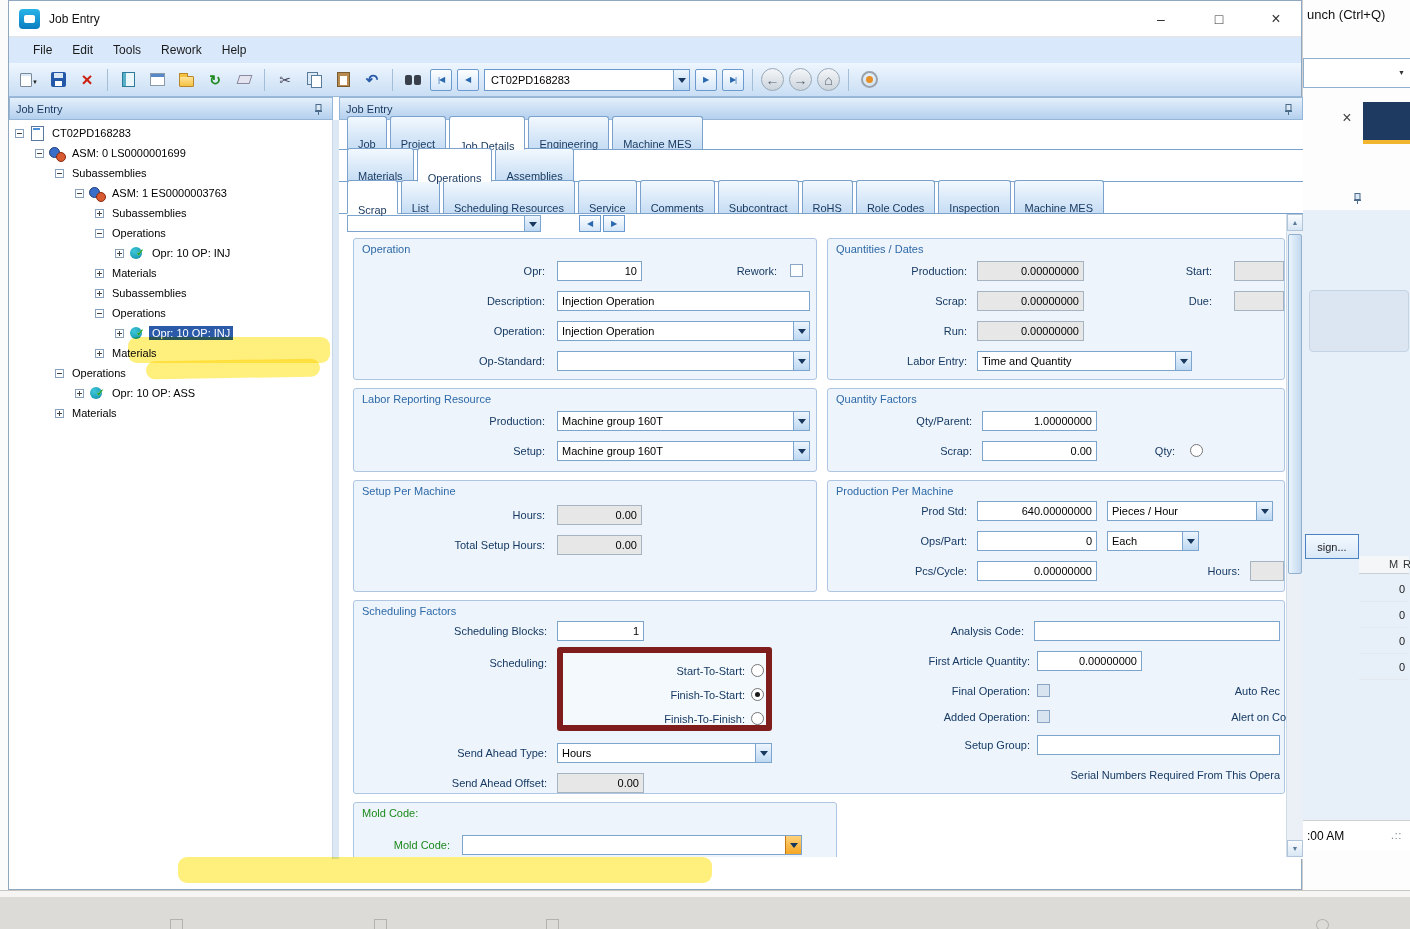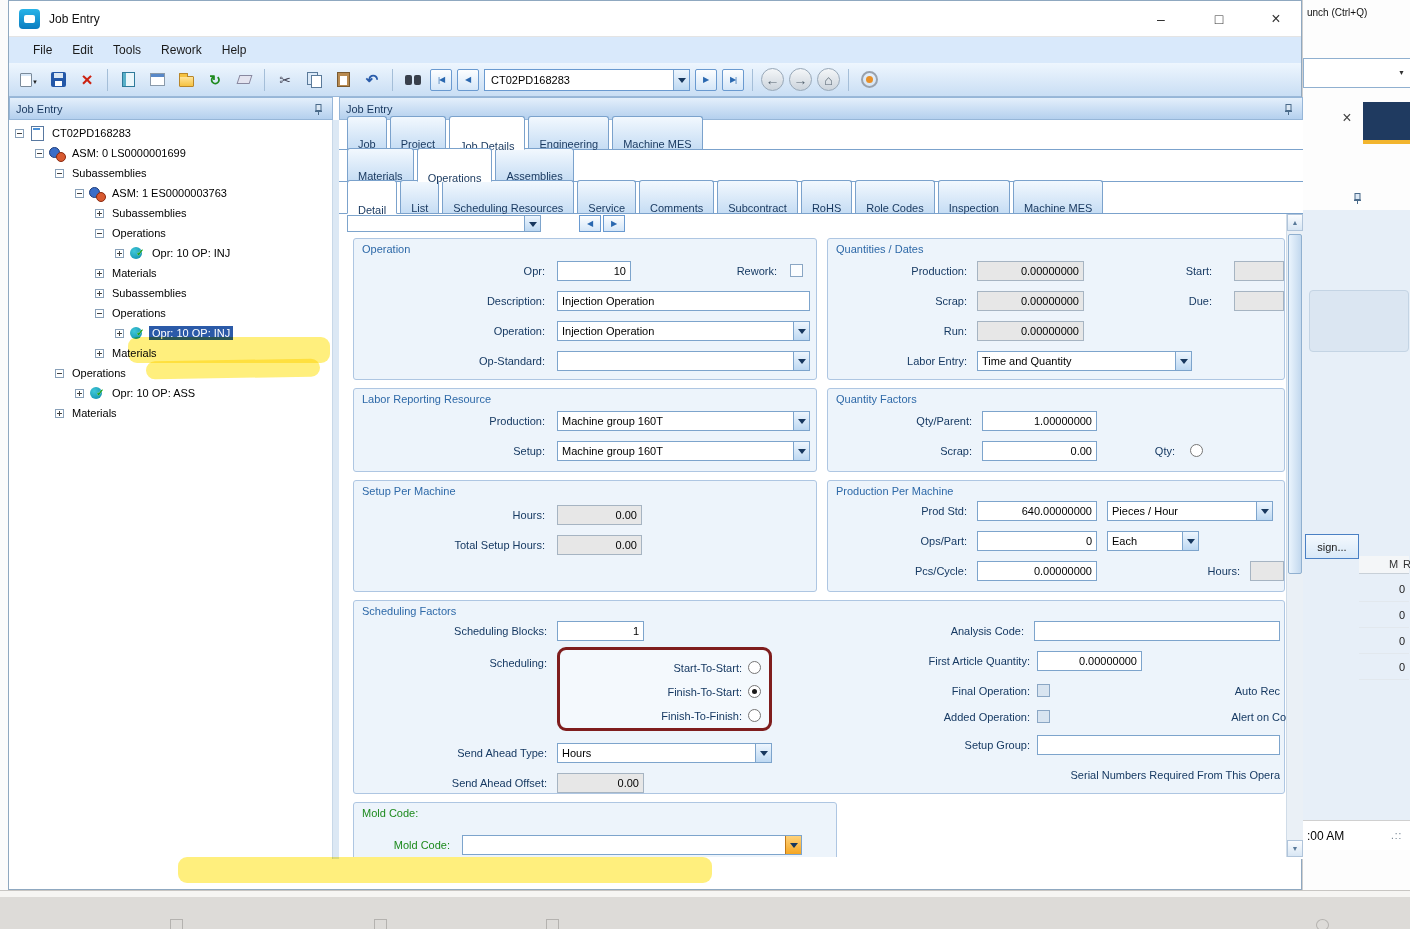--- a/index.html
+++ b/index.html
@@ -79,21 +79,21 @@
 
 
 .rpanel{position:absolute;left:330px;top:119px;width:964px;height:739px;background:#fff}
 .tabrow{position:absolute;left:0;width:100%;border-bottom:1px solid #7ba2cc;padding-left:8px;display:flex;align-items:flex-end;overflow:visible}
 .tab{height:24px;line-height:22px;padding:16px 10px;border:1px solid #7ba2cc;border-bottom:none;border-radius:3px 3px 0 0;background:linear-gradient(#f2f8fe,#c6ddf4);color:#17375e;margin-right:3px;position:relative;white-space:nowrap}
 .tab.sel{height:27px;line-height:26px;background:#fff;z-index:2;margin-bottom:-1px;border-bottom:1px solid #fff}
 
 
 .content{position:absolute;left:0;top:94px;width:964px;height:643px;background:#fff;overflow:hidden}
 .grp{position:absolute;border:1px solid #aec6e2;border-radius:3px;background:#edf4fb}
-.subpanel{position:absolute;border:3px solid #7f1d1d;border-radius:9px;background:#f4f9fd}
+.subpanel{position:absolute;border:6px solid #7f1d1d;border-radius:3px;background:#f4f9fd}
 .gtitle{position:absolute;left:8px;top:2px;color:#2e69a8;height:16px;line-height:16px}
 .gtitle.green,.lbl.green{color:#1d8a1d}
 .lbl{position:absolute;height:20px;line-height:20px;text-align:right;color:#173a63;white-space:nowrap;overflow:hidden}
 .inp{position:absolute;height:20px;border:1px solid #7da4cc;background:#fff;padding:0 4px;line-height:18px;overflow:hidden;white-space:nowrap}
 .inp.num{text-align:right}
 .inp.ro{background:#e7e7e7;border-color:#a6b4c2}
 .dd{padding-right:20px}
 .ddval{display:block;overflow:hidden;white-space:nowrap}
 .ddbtn{position:absolute;top:0;right:0;width:16px;height:100%;background:linear-gradient(#eef6fe,#bdd8f2);border-left:1px solid #7da4cc;display:flex;align-items:center;justify-content:center}
 .ddbtn::after{content:"";border:4px solid transparent;border-top:5px solid #17375e;margin-top:5px}
@@ -125,21 +125,21 @@
 
 
 .hl{position:absolute;background:#ffe94a;opacity:.72;mix-blend-mode:multiply;border-radius:9px;pointer-events:none;z-index:40}
 </style>
 </head>
 <body>
 
 <div class="root">
 
   <div class="bgwin">
-    <div class="abs" style="left:4px;top:7px;font-size:10px;color:#111">unch (Ctrl+Q)</div>
+    <div class="abs" style="left:4px;top:7px;font-size:13px;color:#111">unch (Ctrl+Q)</div>
     <div class="abs" style="left:0;top:58px;width:108px;height:30px;background:#fff;border:1px solid #90b0d0">
       <span class="abs" style="right:5px;top:10px;font-size:7px;color:#333">▼</span>
     </div>
     <div class="abs" style="left:32px;top:106px;width:24px;height:24px;display:flex;align-items:center;justify-content:center;font-size:16px;color:#444">×</div>
     <div class="abs" style="left:60px;top:102px;width:48px;height:38px;background:#1f3a60"></div>
     <div class="abs" style="left:60px;top:140px;width:48px;height:4px;background:#f2b52e"></div>
     <svg class="abs" style="left:50px;top:192px" width="12" height="12" viewBox="0 0 12 12">
         <rect x="2" y="1.5" width="5" height="6" fill="#dce8f4" stroke="#4a6a8a"></rect>
         <rect x="1" y="7.5" width="7" height="1.5" fill="#4a6a8a"></rect>
         <line x1="4.5" y1="9" x2="4.5" y2="12" stroke="#4a6a8a"></line>
@@ -330,21 +330,21 @@
           <div class="tab sel">Job Details</div>
           <div class="tab">Engineering</div>
           <div class="tab">Machine MES</div>
         </div>
       <div class="tabrow" style="top:31px;height:31px">
           <div class="tab">Materials</div>
           <div class="tab sel">Operations</div>
           <div class="tab">Assemblies</div>
         </div>
       <div class="tabrow" style="top:63px;height:31px">
-          <div class="tab sel">Detail</div>
+          <div class="tab sel">Scrap</div>
           <div class="tab">List</div>
           <div class="tab">Scheduling Resources</div>
           <div class="tab">Service</div>
           <div class="tab">Comments</div>
           <div class="tab">Subcontract</div>
           <div class="tab">RoHS</div>
           <div class="tab">Role Codes</div>
           <div class="tab">Inspection</div>
           <div class="tab">Machine MES</div>
         </div>
@@ -353,21 +353,21 @@
 
         <div class="inp dd" style="left:8px;top:1px;width:194px;height:17px">
           <span class="ddbtn"></span>
         </div>
         <span class="navmini g-prev" style="left:240px;top:1px"></span>
         <span class="navmini g-next" style="left:264px;top:1px"></span>
 
         <div class="grp" style="left:14px;top:24px;width:464px;height:142px">
           <div class="gtitle">Operation</div>
           <div class="lbl" style="left:0;top:22px;width:191px">Opr:</div>
-          <div class="inp num" style="left:203px;top:22px;width:74px">10</div>
+          <div class="inp num" style="left:203px;top:22px;width:85px">10</div>
           <div class="lbl" style="left:320px;top:22px;width:103px">Rework:</div>
           <span class="chk" style="left:436px;top:25px"></span>
           <div class="lbl" style="left:0;top:52px;width:191px">Description:</div>
           <div class="inp" style="left:203px;top:52px;width:253px">Injection Operation</div>
           <div class="lbl" style="left:0;top:82px;width:191px">Operation:</div>
           <div class="inp dd" style="left:203px;top:82px;width:253px">
             <span class="ddval">Injection Operation</span>
             <span class="ddbtn"></span>
           </div>
           <div class="lbl" style="left:0;top:112px;width:191px">Op-Standard:</div>

